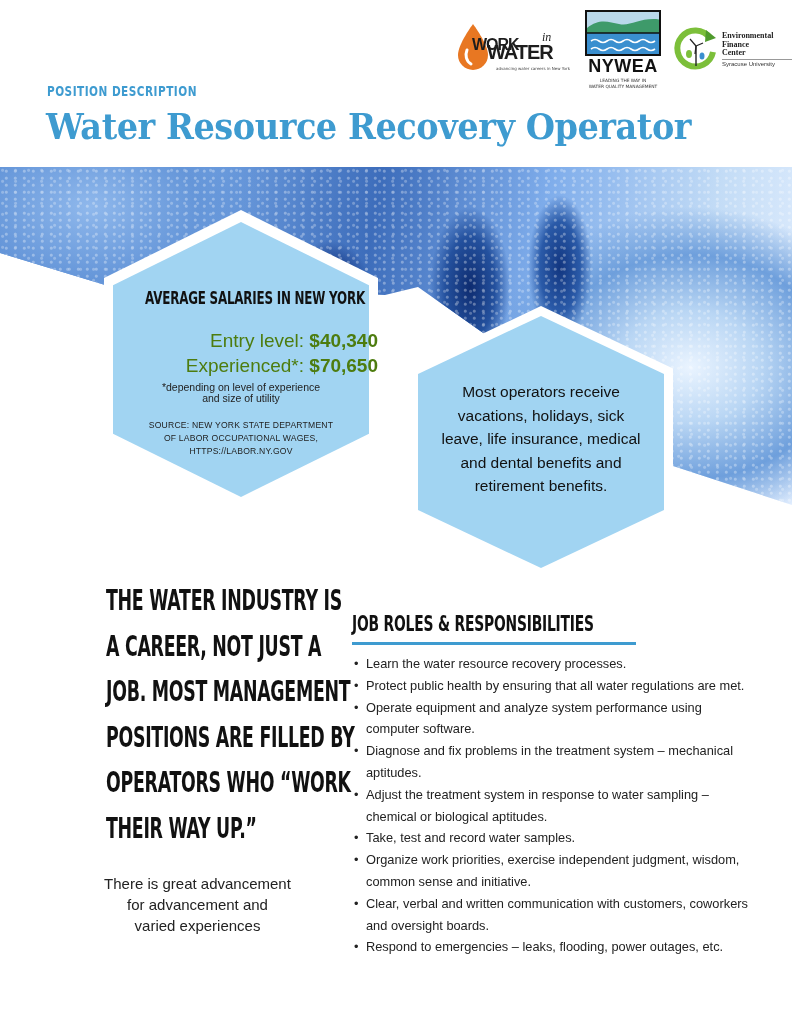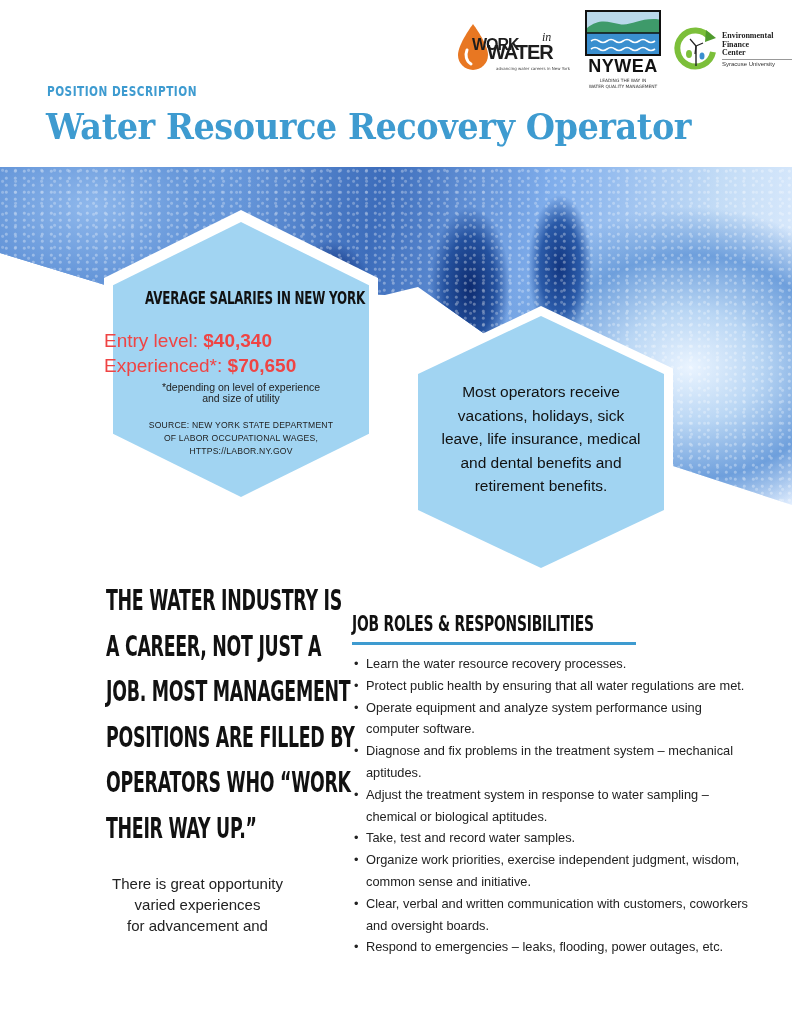--- a/index.html
+++ b/index.html
@@ -52,21 +52,21 @@
   
   .hex { position: absolute; }
   .hex-outer { position: absolute; inset: 0; background: #ffffff;
     clip-path: polygon(50% 0, 100% 23%, 100% 77%, 50% 100%, 0 77%, 0 23%); }
   .hex-inner { position: absolute; background: #a1d4f2;
     clip-path: polygon(50% 0, 100% 23%, 100% 77%, 50% 100%, 0 77%, 0 23%); }
 
   .hex-salary { left: 104px; top: 210px; width: 274px; height: 296px; }
   .hex-salary .hex-inner { left: 9px; top: 12px; width: 256px; height: 275px; }
   .salary-heading { position: absolute; left: 0; top: 78px; width: 274px; text-align: center; font-family: "DejaVu Sans", sans-serif; font-weight: bold; font-size: 17px; color: #111; letter-spacing: -0.3px; transform: scaleX(0.7); white-space: nowrap; }
-  .salary-line { position: absolute; left: 0; width: 274px; text-align: left; font-family: "Liberation Sans", sans-serif; font-size: 19px; color: #ef4444; white-space: nowrap; }
+  .salary-line { position: absolute; left: 0; width: 274px; text-align: right; font-family: "Liberation Sans", sans-serif; font-size: 19px; color: #4d7c0f; white-space: nowrap; }
   .salary-line b { font-weight: bold; }
   .salary-entry { top: 120px; }
   .salary-exp { top: 145px; }
   .salary-note { position: absolute; left: 0; top: 172px; width: 274px; text-align: center; font-family: "Liberation Sans", sans-serif; font-size: 10.5px; line-height: 11px; color: #222; }
   .salary-source { position: absolute; left: 0; top: 209px; width: 274px; text-align: center; font-family: "Liberation Sans", sans-serif; font-size: 8.6px; line-height: 13px; color: #222; letter-spacing: 0.2px; }
 
   .hex-benefits { left: 409px; top: 306px; width: 264px; height: 272px; }
   .hex-benefits .hex-inner { left: 9px; top: 10px; width: 246px; height: 252px; }
   .benefits-text { position: absolute; left: 18px; top: 74px; width: 228px; text-align: center; font-family: "Liberation Sans", sans-serif; font-size: 15.5px; line-height: 23.5px; color: #111; }
 
@@ -176,23 +176,23 @@
 
 <div class="quote">
   <span class="quote-line">THE WATER INDUSTRY IS</span>
   <span class="quote-line">A CAREER, NOT JUST A</span>
   <span class="quote-line">JOB. MOST MANAGEMENT</span>
   <span class="quote-line">POSITIONS ARE FILLED BY</span>
   <span class="quote-line">OPERATORS WHO “WORK</span>
   <span class="quote-line">THEIR WAY UP.”</span>
 </div>
 <div class="opportunity">
-  <div>There is great opportunity</div>
+  <div>There is great advancement</div>
+  <div>for advancement and</div>
   <div>varied experiences</div>
-  <div>for advancement and</div>
 </div>
 
 <h2 class="roles-heading">JOB ROLES &amp; RESPONSIBILITIES</h2>
 <div class="roles-rule"></div>
 <ul class="roles-list">
   <li>Learn the water resource recovery processes.</li>
   <li>Protect public health by ensuring that all water regulations are met.</li>
   <li>Operate equipment and analyze system performance using computer software.</li>
   <li>Diagnose and fix problems in the treatment system – mechanical aptitudes.</li>
   <li>Adjust the treatment system in response to water sampling – chemical or biological aptitudes.</li>

